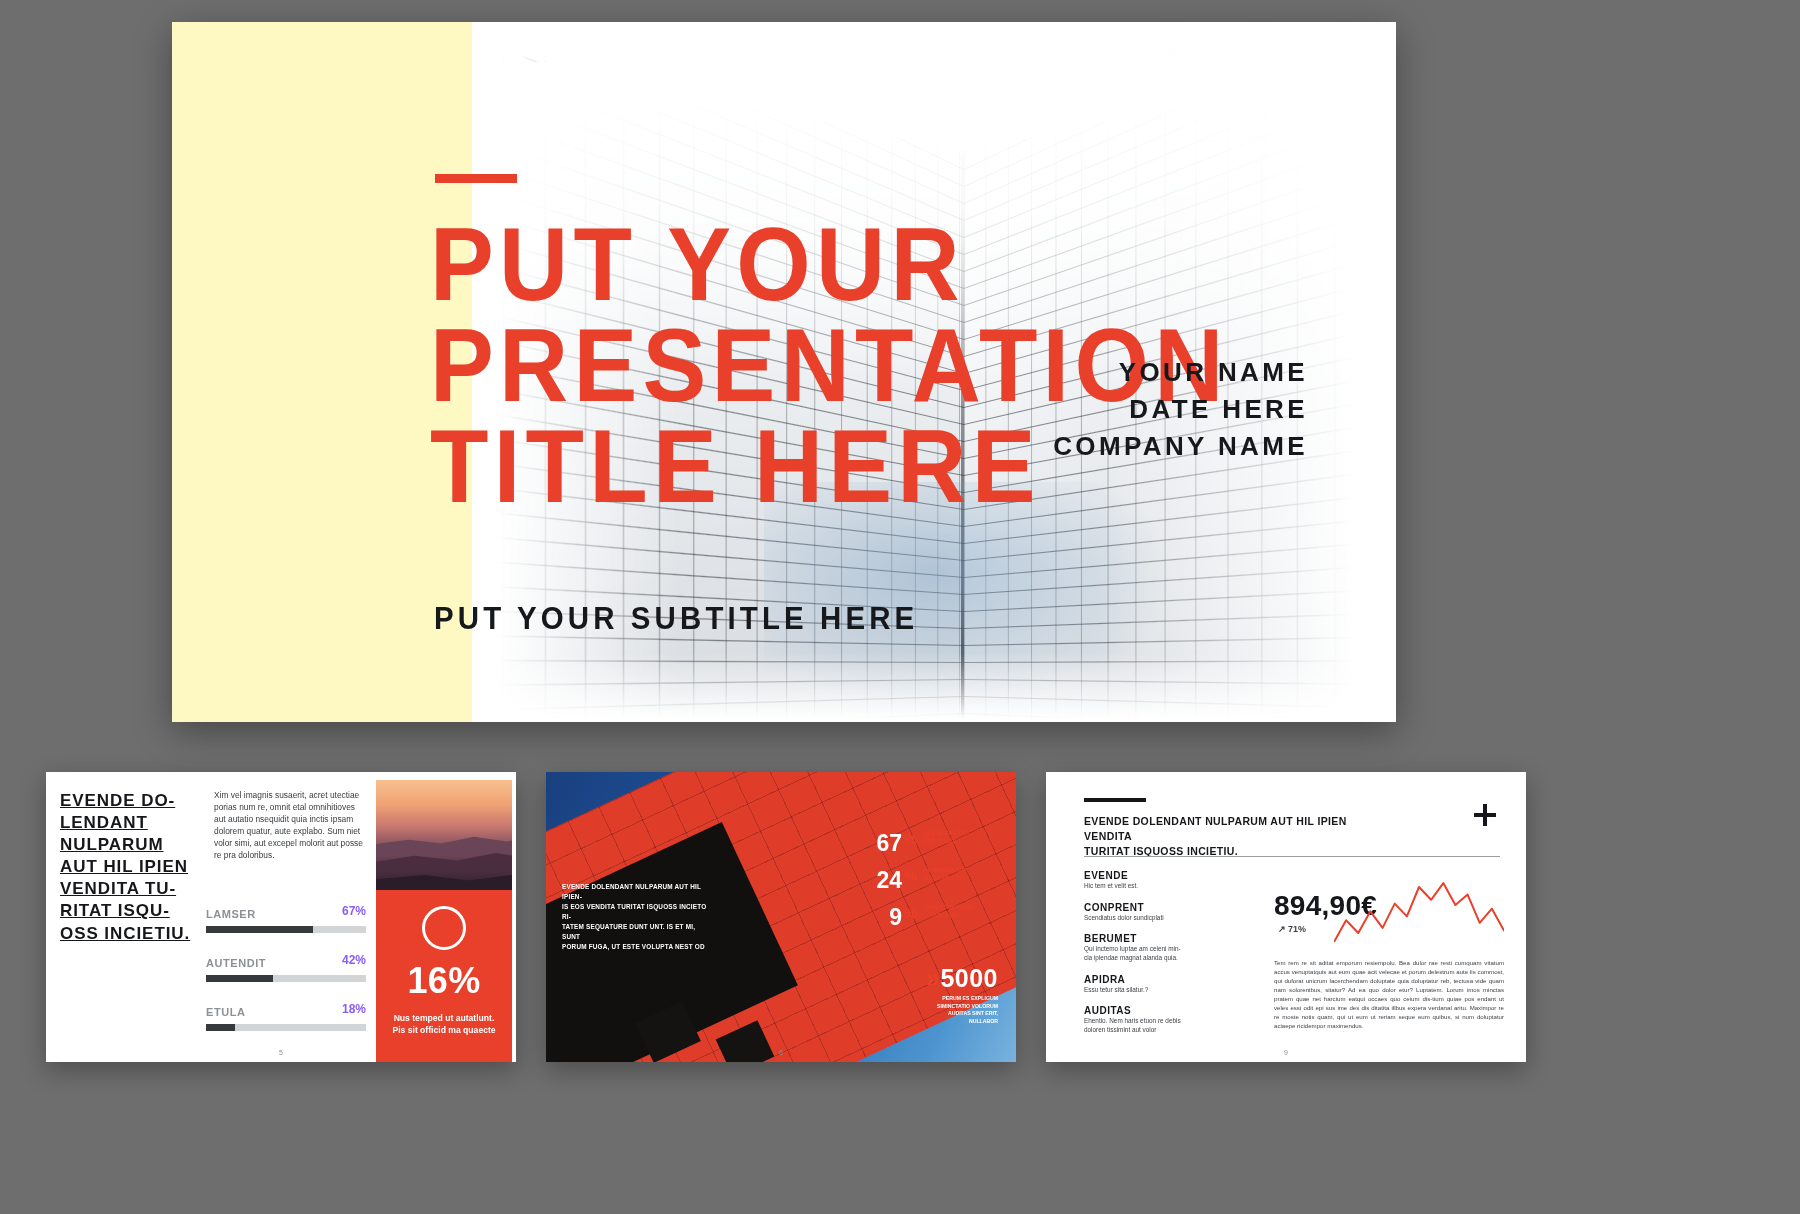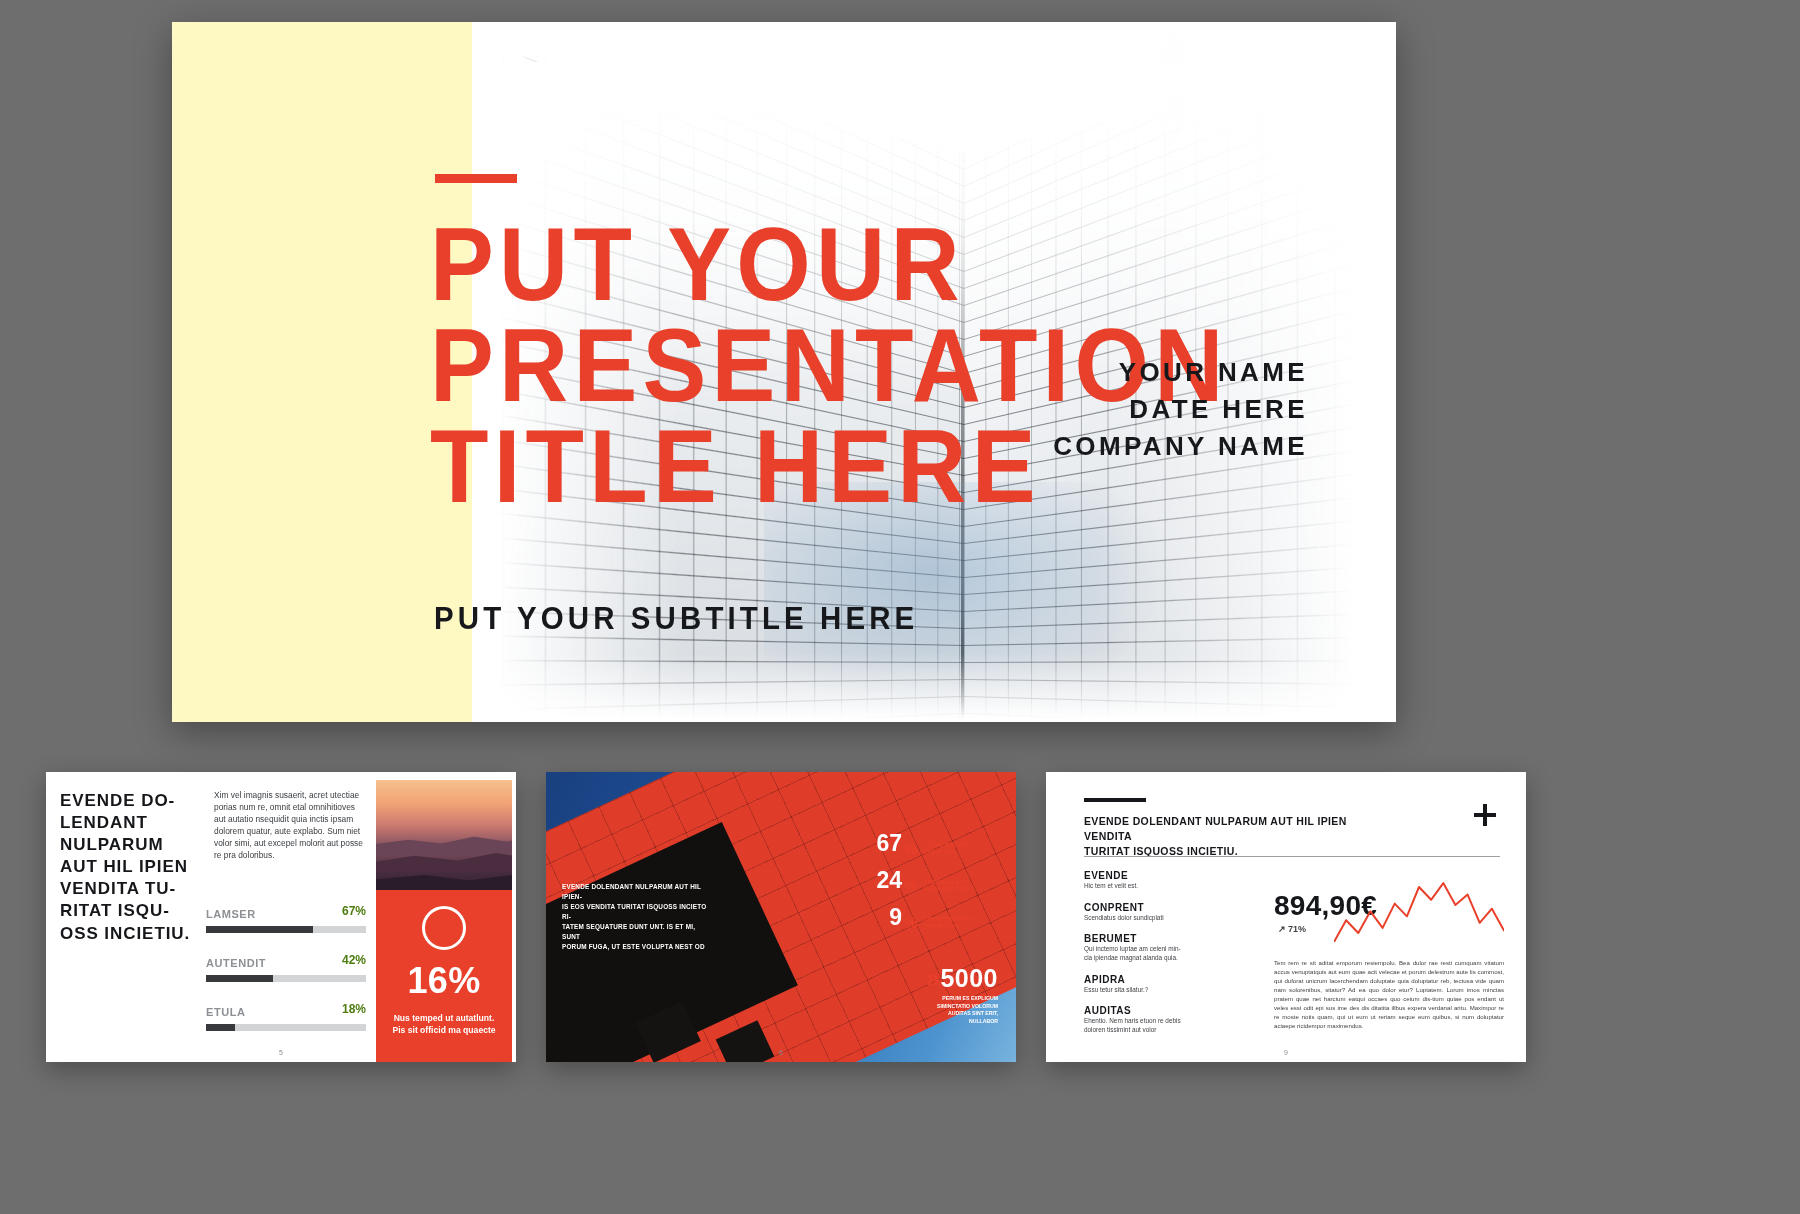--- a/index.html
+++ b/index.html
@@ -111,21 +111,21 @@
   .pagenum{
     position:absolute; bottom:6px; left:50%; transform:translateX(-50%);
     font-size:7px; color:#8d8d8d; font-family:"Liberation Sans",sans-serif;
   }
 
   
   .t1-head{
     position:absolute; left:14px; top:18px; width:140px;
     font-family:"Liberation Sans Narrow","Liberation Sans",sans-serif;
     font-weight:700; font-size:17px; line-height:1.30; letter-spacing:.055em;
-    color:#15171a; white-space:pre-line;
+    color:#15171a; white-space:pre-line;text-decoration:underline;
   }
   .t1-body{
     position:absolute; left:168px; top:18px; width:150px;
     font-size:8.4px; line-height:1.42; color:#3c4044;
   }
   .t1-photo{
     position:absolute; left:330px; top:8px; width:136px; height:110px;
     background:
       linear-gradient(180deg,#f7c08e 0%,#f0a274 22%,#c9786f 42%,#7e4f5e 62%,#4a2f40 82%,#2e1e2c 100%);
     overflow:hidden;
@@ -137,21 +137,21 @@
   .t1-bars{ position:absolute; left:160px; top:132px; width:160px; }
   .barrow{ margin-bottom:20px; }
   .barrow .lbl{
     font-family:"Liberation Sans Narrow","Liberation Sans",sans-serif;
     font-weight:700; font-size:11px; letter-spacing:.05em; color:#8d9094;
     display:inline-block;
   }
   .barrow .pct{
     float:right;
     font-family:"Liberation Sans Narrow","Liberation Sans",sans-serif;
-    font-weight:700; font-size:12px; color:#4d7c0f;text-align:right;
+    font-weight:700; font-size:12px; color:#8b5cf6;text-align:right;
   }
   .barrow .track{
     clear:both; position:relative; height:7px; background:#d2d4d6; margin-top:4px;
   }
   .barrow .fill{ position:absolute; left:0; top:0; height:100%; background:#37393c; }
   .t1-card{
     position:absolute; left:330px; top:118px; width:136px; height:172px;
     background:#e8402a; color:#fff;
   }
   .t1-card .ring{
@@ -191,21 +191,21 @@
     background:#12100f; transform:rotate(-25deg); transform-origin:left bottom;
   }
   .t2-blk1{ position:absolute; left:96px; bottom:8px; width:52px; height:44px; background:#151312; transform:rotate(-25deg); }
   .t2-blk2{ position:absolute; left:176px; bottom:-6px; width:46px; height:40px; background:#151312; transform:rotate(-25deg); }
   .t2-caption{
     position:absolute; left:16px; top:110px; width:150px;
     color:#fff; font-size:6.4px; line-height:1.55; font-weight:700;
     letter-spacing:.03em; white-space:pre-line;
   }
   .t2-stats{ position:absolute; right:18px; top:58px; width:130px; color:#fff; }
-  .statrow{ display:flex; align-items:flex-end; margin-bottom:10px; }
+  .statrow{ display:flex; align-items:flex-start; margin-bottom:10px; }
   .statrow .num{
     font-family:"Liberation Sans Narrow","Liberation Sans",sans-serif;
     font-weight:700; font-size:23px; min-width:34px; text-align:right;
   }
   .statrow .sym{ color:#e8402a; font-weight:700; font-size:15px; margin:0 6px 0 2px; }
   .statrow .txt{ color:#e8402a; font-size:5.6px; font-weight:700; line-height:1.35; white-space:pre-line; }
   .t2-big{
     position:absolute; right:18px; bottom:36px; text-align:right; color:#fff;
   }
   .t2-big .n{

